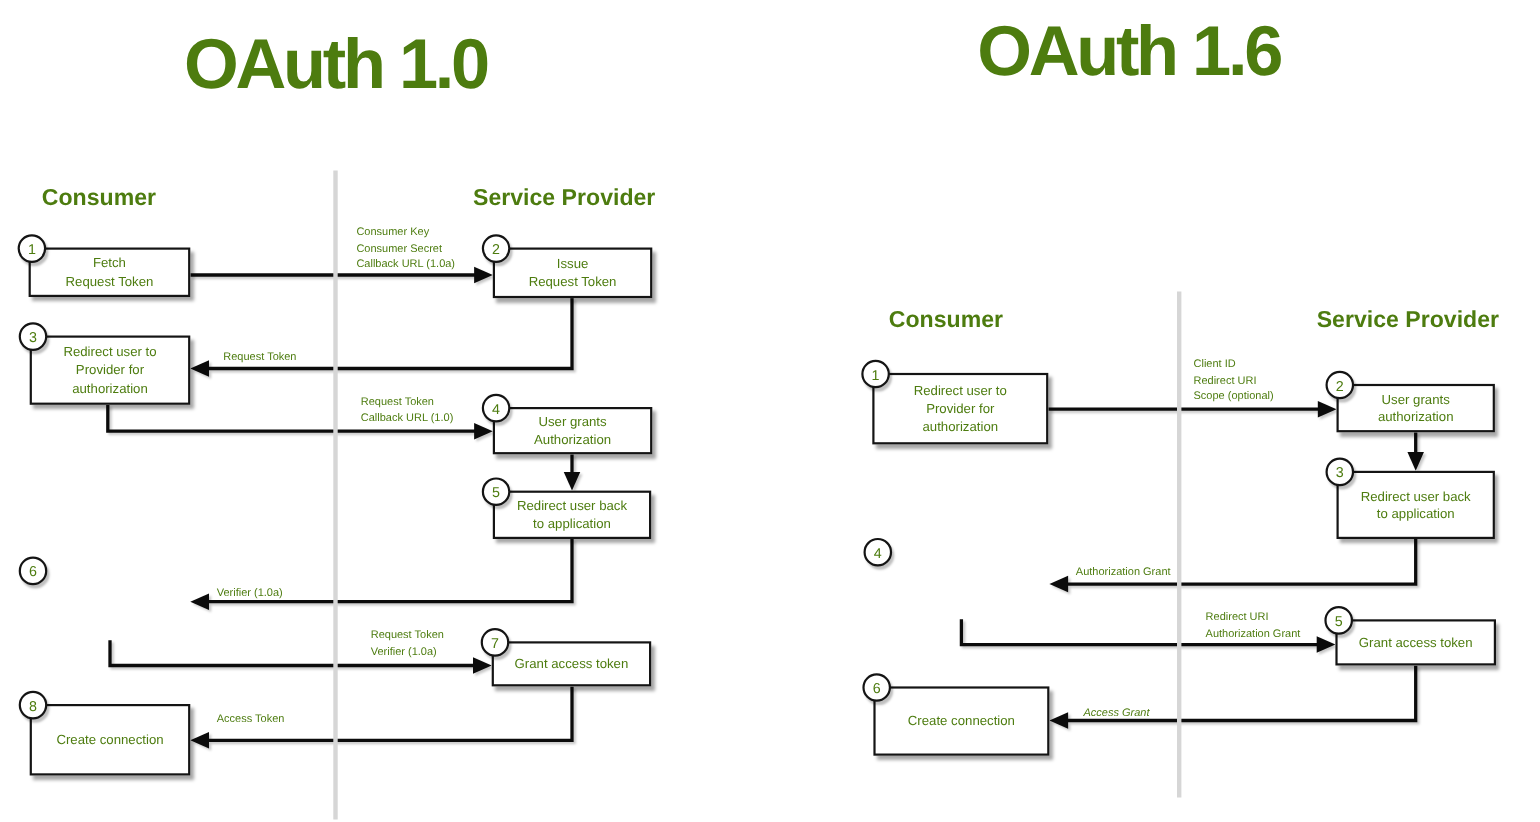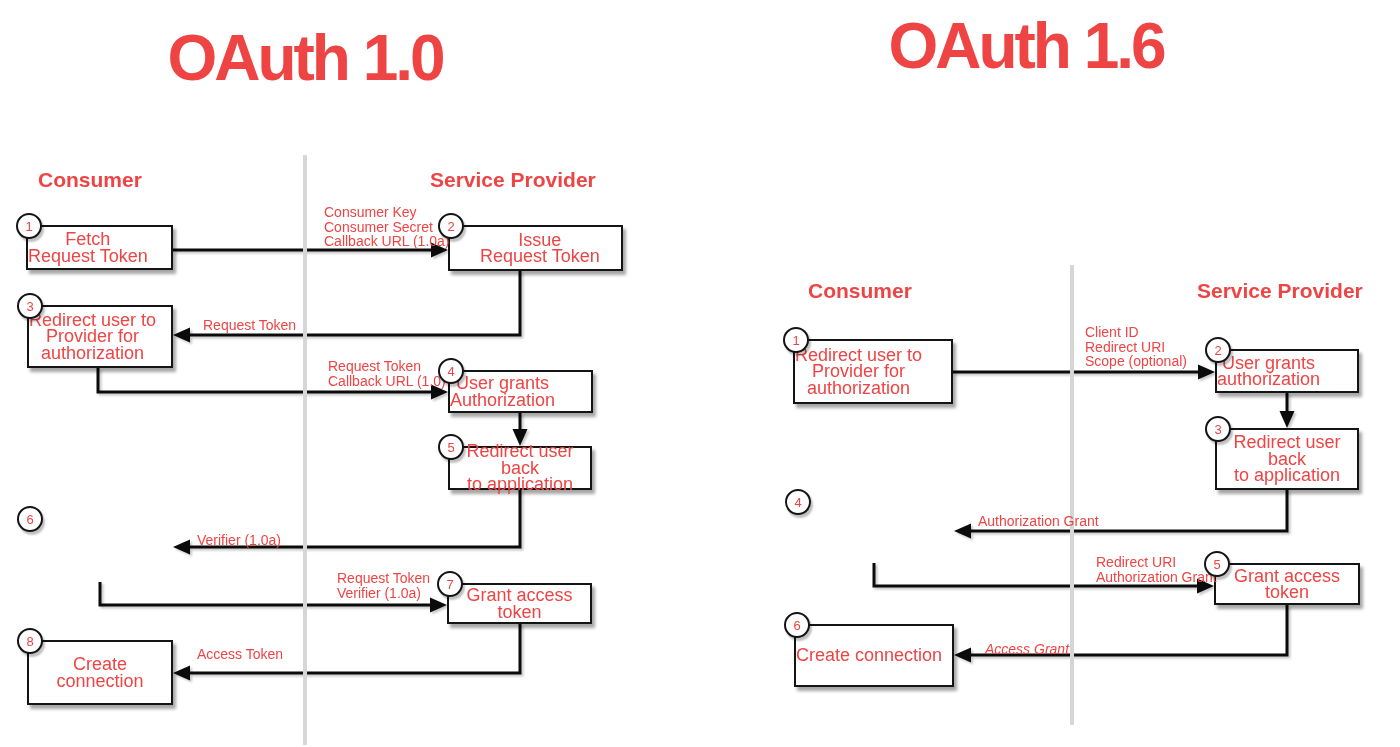--- a/index.html
+++ b/index.html
@@ -1,45 +1,45 @@
 <!DOCTYPE html>
 <html><head>
 <meta charset="utf-8">
 <style>
   html,body{margin:0;padding:0;background:#ffffff;}
   #stage{
     position:relative;width:1400px;height:747px;background:#ffffff;
-    font-family:"Liberation Sans",sans-serif;color:#ef4444;overflow:hidden;
+    font-family:"Liberation Sans",sans-serif;color:#4d7c0f;overflow:hidden;
   }
   #wires{
     position:absolute;left:0;top:0;width:1400px;height:747px;
     filter:drop-shadow(2px 2.5px 1px rgba(0,0,0,0.22));
   }
   .title{
     position:absolute;font-weight:bold;font-size:64px;line-height:1;
     letter-spacing:-3px;white-space:nowrap;transform:translateX(-50%);
   }
   .col-header{
     position:absolute;font-weight:bold;font-size:21px;line-height:22px;white-space:nowrap;
   }
   .divider{position:absolute;width:4px;background:#d6d6d6;}
   .node{
     position:absolute;background:#fff;border:2.2px solid #141414;
     box-shadow:3px 4px 3px rgba(0,0,0,0.35);
-    display:flex;align-items:center;
-    text-align:center;font-size:18px;line-height:16.5px;
+    display:flex;align-items:center;justify-content:center;
+    text-align:center;font-size:12px;line-height:16.5px;
   }
   .badge{
     position:absolute;width:22px;height:22px;border-radius:50%;
     background:#fff;border:2px solid #141414;z-index:3;
     display:flex;align-items:center;justify-content:center;
     font-size:13px;line-height:1;box-shadow:2px 3px 2px rgba(0,0,0,0.25);
   }
   .edge-label{
-    position:absolute;font-size:14px;line-height:14.5px;white-space:nowrap;
+    position:absolute;font-size:10px;line-height:14.5px;white-space:nowrap;
   }
 </style>
 </head>
 <body>
 
 <div id="stage">
   <svg id="wires" xmlns="http://www.w3.org/2000/svg">
       <g>
         <polyline points="173,250 434,250" fill="none" stroke="#0b0b0b" stroke-width="3"></polyline>
         <polygon points="448,250 431,257.5 431,242.5" fill="#0b0b0b"></polygon>
@@ -95,21 +95,21 @@
 
   <div class="col-header" style="left:38px;top:169px">Consumer</div>
   <div class="col-header" style="left:430px;top:169px">Service Provider</div>
   <div class="col-header" style="left:808px;top:280px">Consumer</div>
   <div class="col-header" style="left:1197px;top:280px">Service Provider</div>
 <div class="divider" style="left: 303px; top: 155px; height: 590px; background: rgb(214, 214, 214);"></div>
     <div class="node" style="left: 26px; top: 225px; width: 143px; height: 41px;">
       <div>Fetch<br>Request Token</div>
     </div>
     <div class="badge" style="left: 16px; top: 213px;">1</div>
-    <div class="node" style="left: 448px; top: 225px; width: 141px; height: 42px; padding-left: 30px;">
+    <div class="node" style="left: 448px; top: 225px; width: 141px; height: 42px;">
       <div>Issue<br>Request Token</div>
     </div>
     <div class="badge" style="left: 438px; top: 213px;">2</div>
     <div class="node" style="left: 27px; top: 305px; width: 142px; height: 59px;">
       <div>Redirect user to<br>Provider for<br>authorization</div>
     </div>
     <div class="badge" style="left: 17px; top: 293px;">3</div>
     <div class="node" style="left: 448px; top: 370px; width: 141px; height: 39px;">
       <div>User grants<br>Authorization</div>
     </div>

